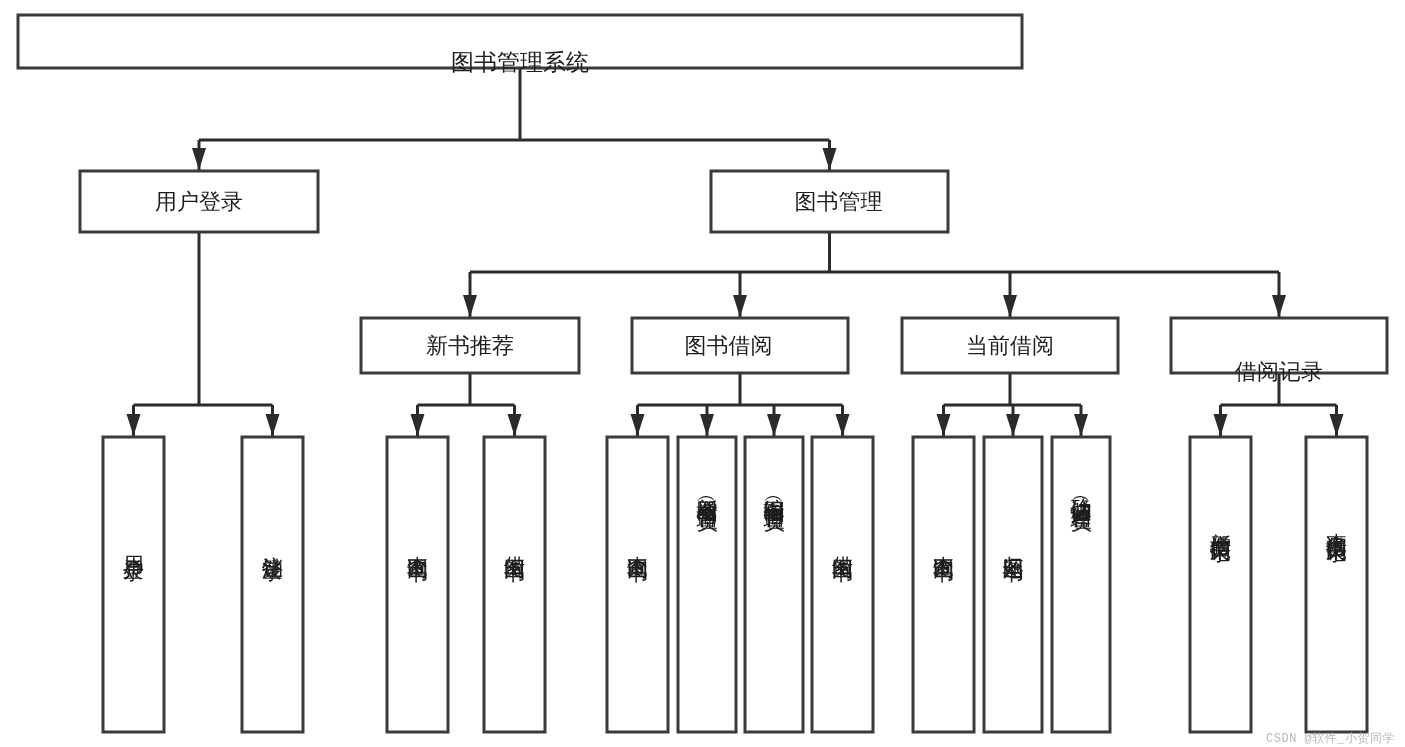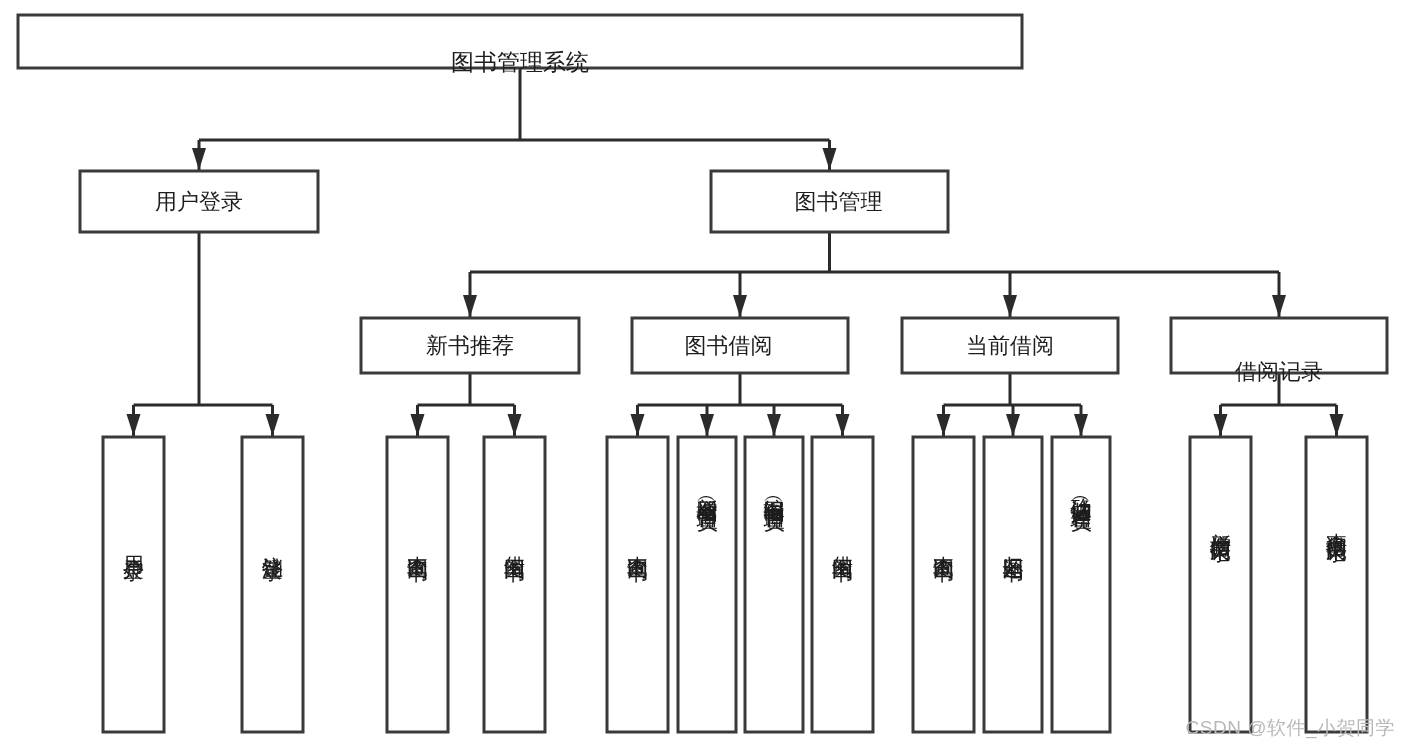--- a/index.html
+++ b/index.html
@@ -70,23 +70,23 @@
     font-size: 22px;
     color: #1d1d1d;
     white-space: nowrap;
   }
   .root-label-text {
     font-size: 23px;
   }
   #watermark {
     position: absolute;
     right: 10px;
-    bottom: 6px;
-    font-family: Liberation Sans, sans-serif;
-    font-size: 19px;
+    bottom: 0;
+    font-family: Liberation Mono, monospace;
+    font-size: 12px;
     color: #b9b9b9;
     white-space: nowrap;
     letter-spacing: 0.5px;
   }
 </style>
 </head>
 <body>
 
 <div id="diagram-root">
 

